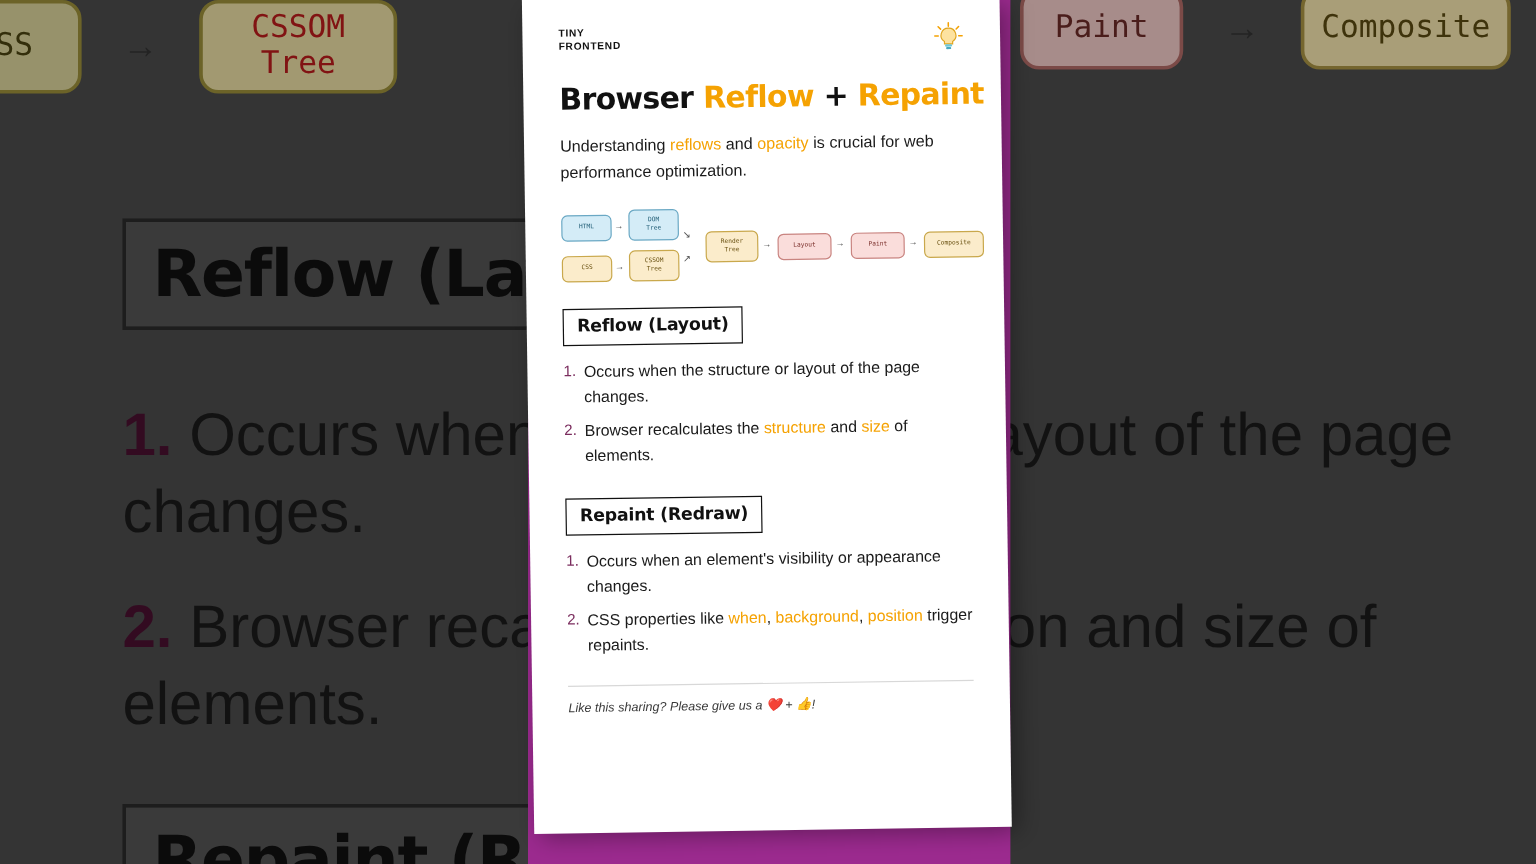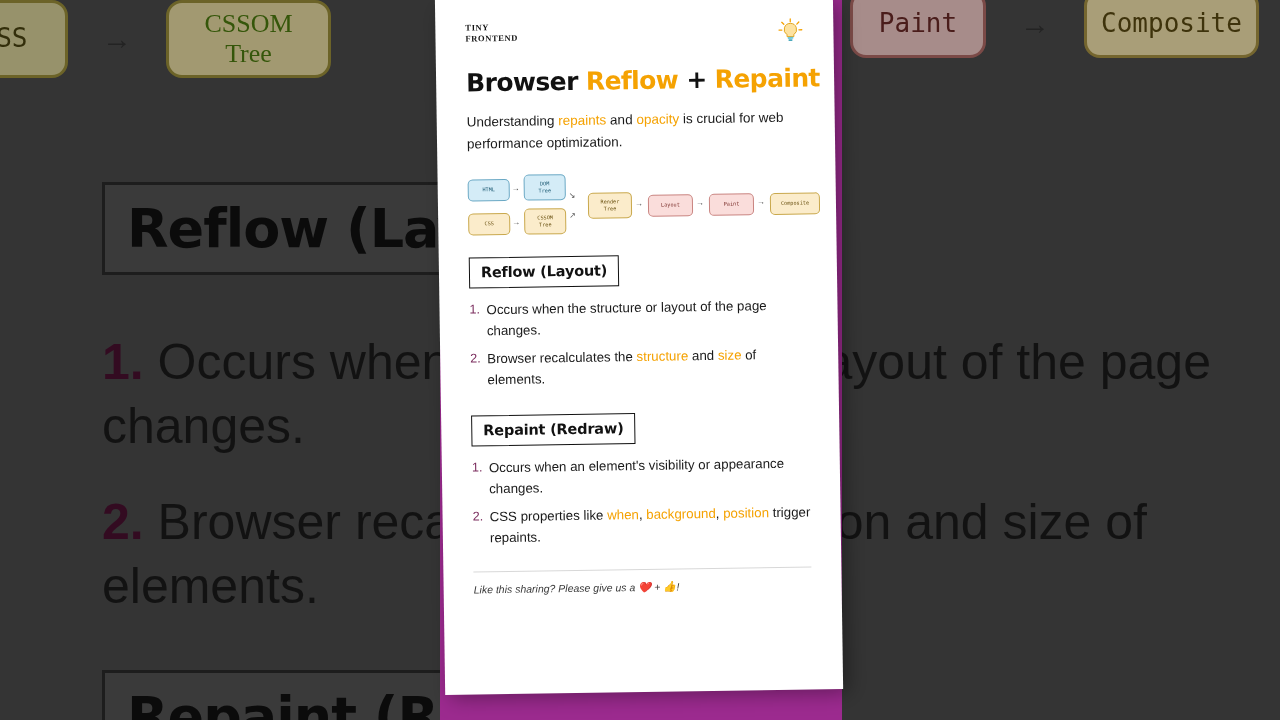--- a/index.html
+++ b/index.html
@@ -103,21 +103,21 @@
     transform: rotate(-0.85deg);
     transform-origin: 50% 50%;
     padding: 28px 30px 0 30px;
     overflow: hidden;
   }
 
   .card-head {
     display: flex; align-items: flex-start; justify-content: space-between;
   }
   .brand {
-    font-family: Liberation Serif, serif;
+    font-family: Liberation Sans, sans-serif;
     font-weight: 700;
     font-size: 8.5px;
     line-height: 1.35;
     letter-spacing: .6px;
     color: #111;
     text-transform: uppercase;
   }
   .bulb { width: 26px; height: 26px; }
 
   h1.title {
@@ -213,21 +213,21 @@
 <body>
 
 <div id="stage">
 
   <div class="bg">
     <div class="bg-inner">
 
       <div class="bg-flow" style="left:100px; top:210px;">
         <div class="bg-box" style="width:128px;height:78px;background:#d8d29a;border-color:#9b8f3a;color:#4a4310;">CSS</div>
         <div class="bg-arrow">→</div>
-        <div class="bg-box" style="width:165px;height:78px;background:#e8dca2;border-color:#9b8f3a;color:#4d7c0f;white-space:pre-line;font-family:Liberation Serif, serif;">CSSOM
+        <div class="bg-box" style="width:165px;height:78px;background:#e8dca2;border-color:#9b8f3a;color:#b91c1c;white-space:pre-line;">CSSOM
 Tree</div>
       </div>
 
       <div class="bg-flow" style="left:1010px; top:200px;">
         <div class="bg-box" style="width:136px;height:68px;background:#f0c9c6;border-color:#b06a66;color:#6a2a28;">Paint</div>
         <div class="bg-arrow">→</div>
         <div class="bg-box" style="width:175px;height:68px;background:#f3e2ac;border-color:#a89344;color:#5a4a12;">Composite</div>
       </div>
 
       <div class="bg-heading-box" style="left:262px; top:392px; width:640px;">
@@ -278,21 +278,21 @@
           <rect x="12.4" y="23.6" width="7.2" height="2.4" rx="1" fill="#6fc7d8"></rect>
           <rect x="13.4" y="26.4" width="5.2" height="2.2" rx="1" fill="#4aa9bd"></rect>
         </svg>
       </div>
 
       <h1 class="title">
         <span>Browser </span><span class="accent">Reflow</span><span class="plus"> + </span><span class="accent">Repaint</span>
       </h1>
 
       <p class="intro">
-        <span>Understanding </span><span class="kw">repaints</span><span> and </span><span class="kw">opacity</span><span> is crucial for web performance optimization.</span>
+        <span>Understanding </span><span class="kw">reflows</span><span> and </span><span class="kw">opacity</span><span> is crucial for web performance optimization.</span>
       </p>
 
       <div class="diagram" id="diagram">
           <div class="d-box" style="left: 0px; top: 10px; width: 42px; height: 22px; background: rgb(212, 236, 247); border-color: rgb(106, 168, 196); color: rgb(29, 90, 115); white-space: pre-line;">HTML</div>
           <div class="d-box" style="left: 56px; top: 6px; width: 42px; height: 26px; background: rgb(212, 236, 247); border-color: rgb(106, 168, 196); color: rgb(29, 90, 115); white-space: pre-line;">DOM
 Tree</div>
           <div class="d-box" style="left: 0px; top: 44px; width: 42px; height: 22px; background: rgb(251, 236, 203); border-color: rgb(201, 168, 76); color: rgb(106, 82, 18); white-space: pre-line;">CSS</div>
           <div class="d-box" style="left: 56px; top: 40px; width: 42px; height: 26px; background: rgb(251, 236, 203); border-color: rgb(201, 168, 76); color: rgb(106, 82, 18); white-space: pre-line;">CSSOM
 Tree</div>
           <div class="d-box" style="left: 120px; top: 25px; width: 44px; height: 26px; background: rgb(251, 236, 203); border-color: rgb(201, 168, 76); color: rgb(106, 82, 18); white-space: pre-line;">Render

